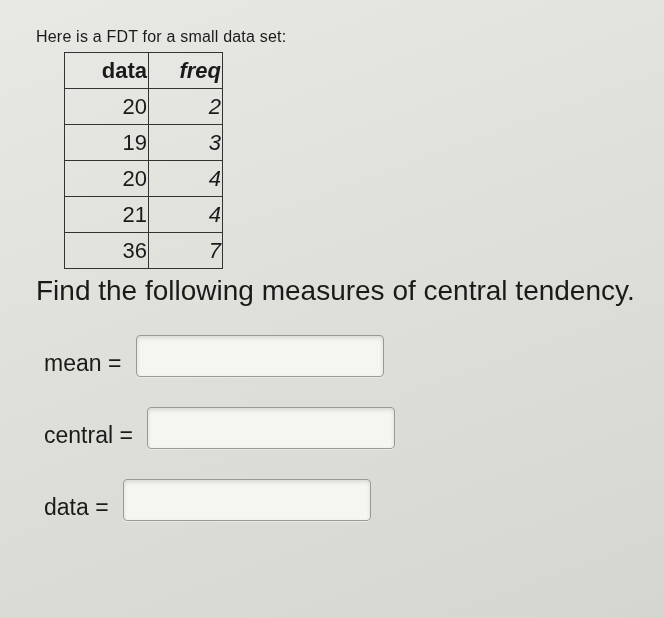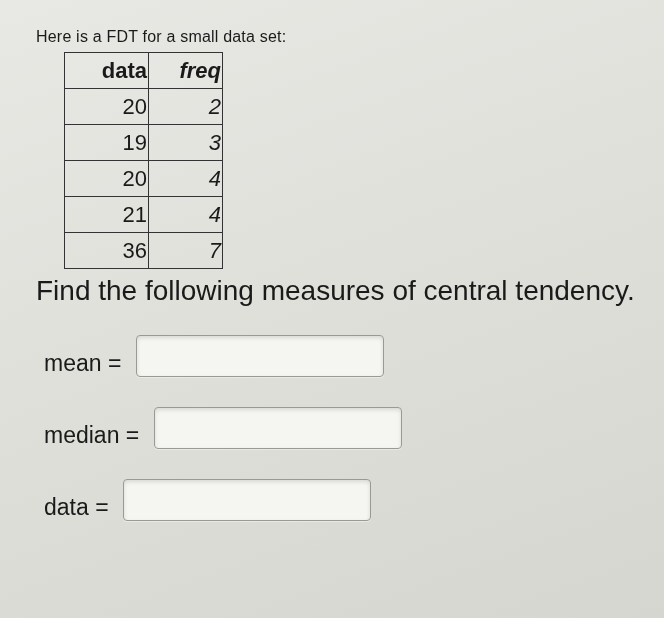--- a/index.html
+++ b/index.html
@@ -105,21 +105,21 @@
 <div class="instruction">Find the following measures of central tendency.</div>
 
 <div class="answers">
 
   <div class="answer-row">
     <span class="answer-label">mean = </span>
     <input type="text" class="answer-input" value="" style="">
   </div>
 
   <div class="answer-row">
-    <span class="answer-label">median = </span>
+    <span class="answer-label">central = </span>
     <input type="text" class="answer-input" value="" style="">
   </div>
 
   <div class="answer-row">
     <span class="answer-label">data = </span>
     <input type="text" class="answer-input" value="" style="">
   </div>
 
 </div>
 

